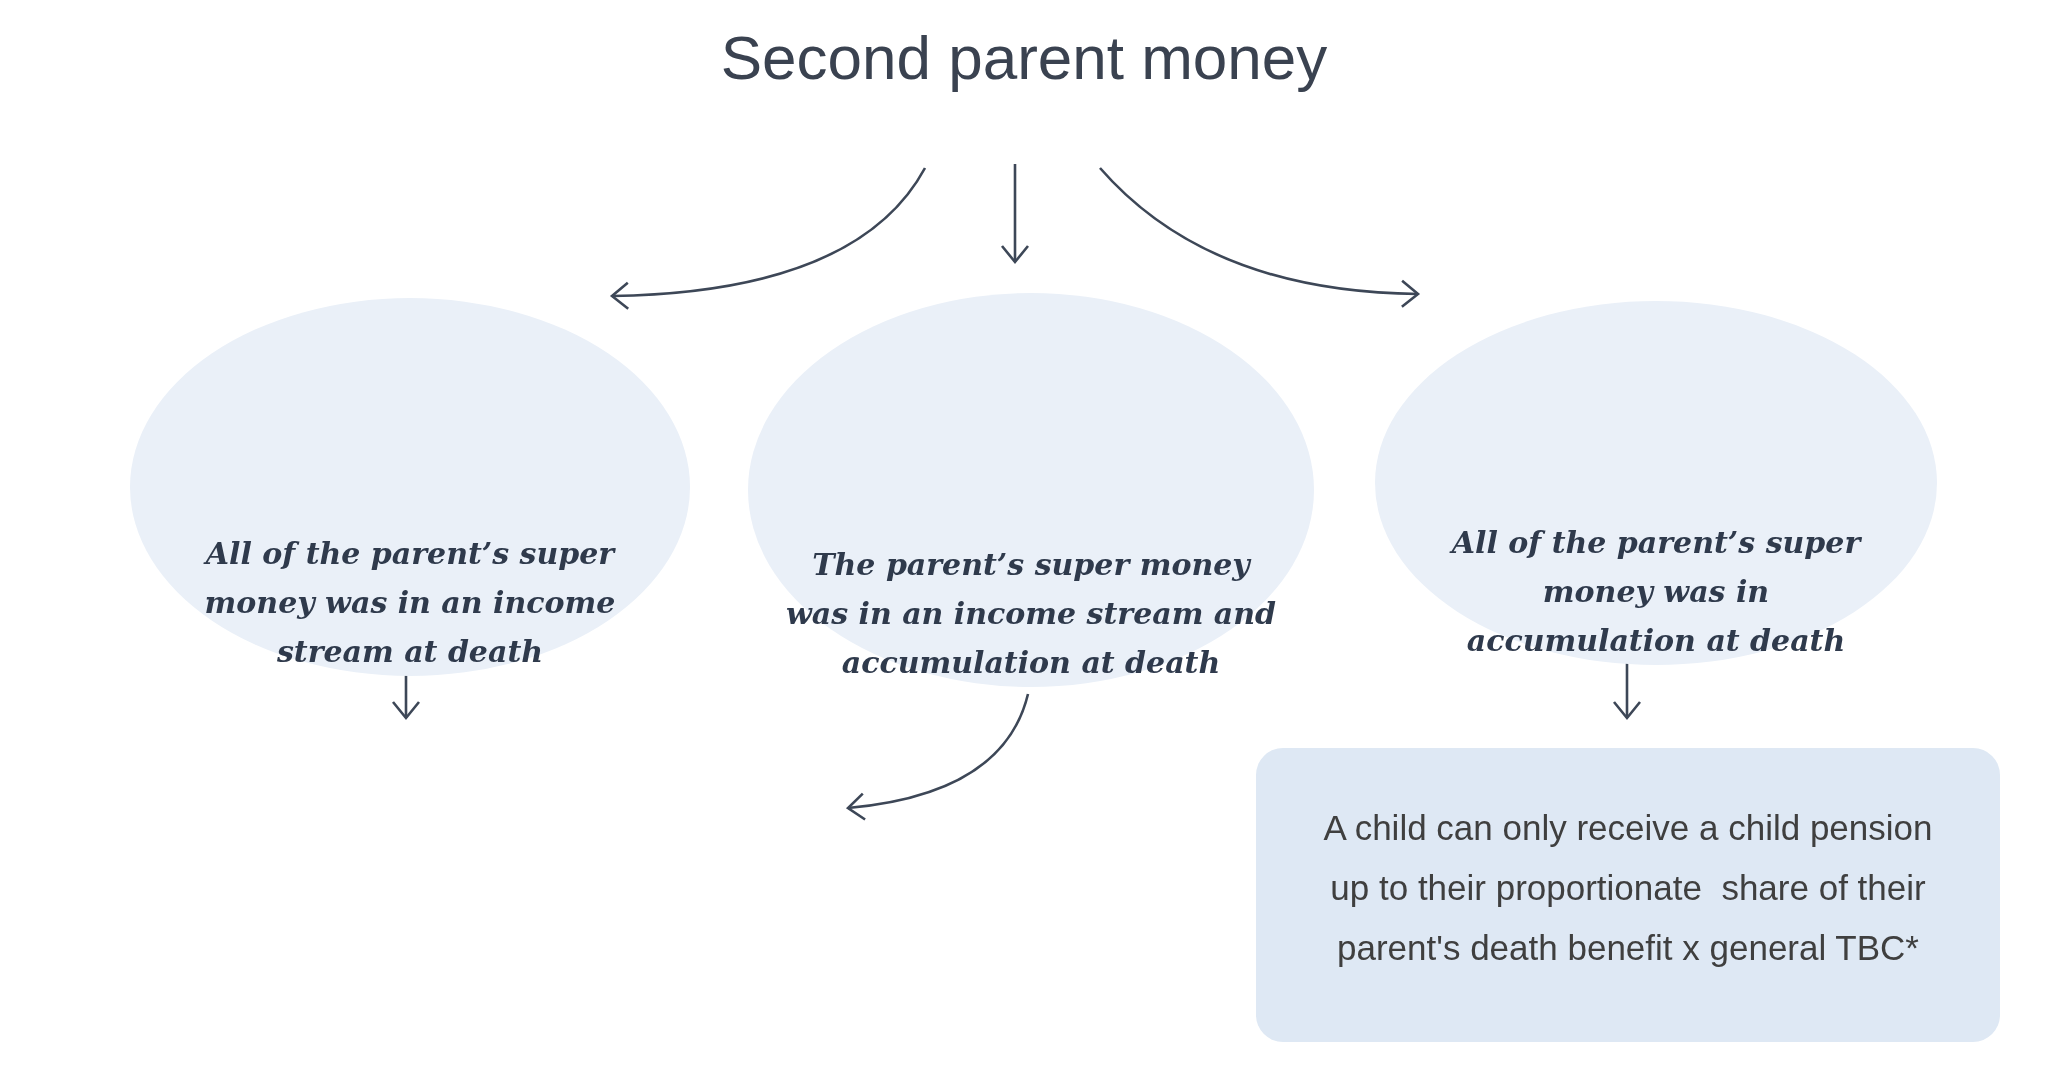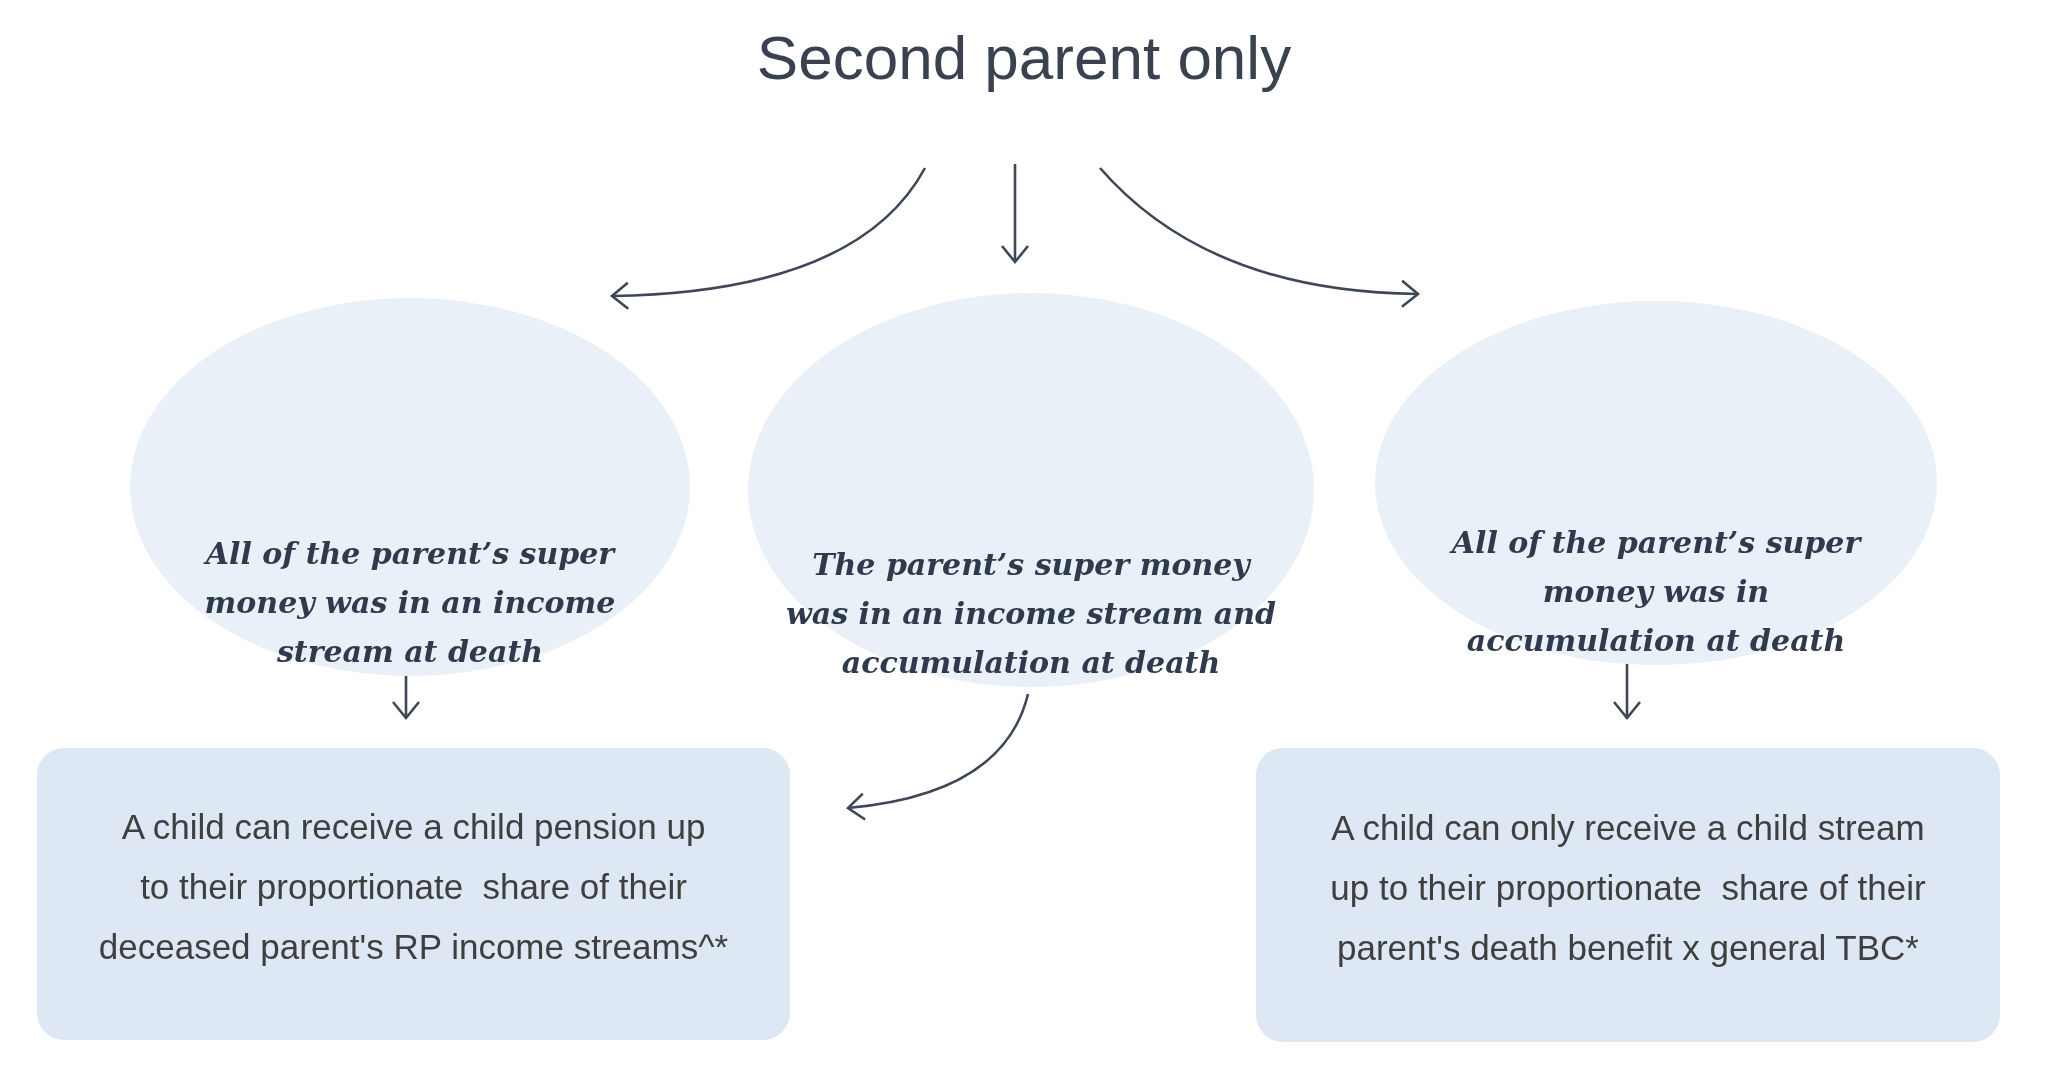--- a/index.html
+++ b/index.html
@@ -81,21 +81,21 @@
   .el-center { left: 748px;  top: 293px; width: 566px; height: 394px; }
   .el-right  { left: 1375px; top: 301px; width: 562px; height: 364px; }
   .box-left  { left: 37px;   top: 748px; width: 753px; height: 292px; }
   .box-right { left: 1256px; top: 748px; width: 744px; height: 294px; }
 </style>
 </head>
 <body>
 
 <div class="canvas">
 
-  <div class="title">Second parent only</div>
+  <div class="title">Second parent money</div>
 
   <svg class="arrows" viewBox="0 0 2048 1068" xmlns="http://www.w3.org/2000/svg">
     <defs>
       <marker id="ah" markerUnits="userSpaceOnUse" markerWidth="40" markerHeight="40" viewBox="0 0 40 40" refX="32" refY="20" orient="auto">
         <path class="ah-path" d="M16 7 L32 20 L16 33"></path>
       </marker>
     </defs>
     <path class="flow" d="M 925 168 Q 858 292 612 296" marker-end="url(#ah)"></path>
     <path class="flow" d="M 1015 164 L 1015 262" marker-end="url(#ah)"></path>
     <path class="flow" d="M 1100 168 Q 1208 292 1418 294" marker-end="url(#ah)"></path>
@@ -115,25 +115,20 @@
 was in an income stream and
 accumulation at death</span>
   </div>
 
   <div class="node ellipse el-right">
     <span class="node-text">All of the parent’s super
 money was in
 accumulation at death</span>
   </div>
 
-  <div class="node rbox box-left">
-    <span class="node-text">A child can receive a child pension up
-to their proportionate  share of their
-deceased parent's RP income streams^*</span>
-  </div>
 
   <div class="node rbox box-right">
-    <span class="node-text">A child can only receive a child stream
+    <span class="node-text">A child can only receive a child pension
 up to their proportionate  share of their
 parent's death benefit x general TBC*</span>
   </div>
 
 </div>
 
 </body></html>

